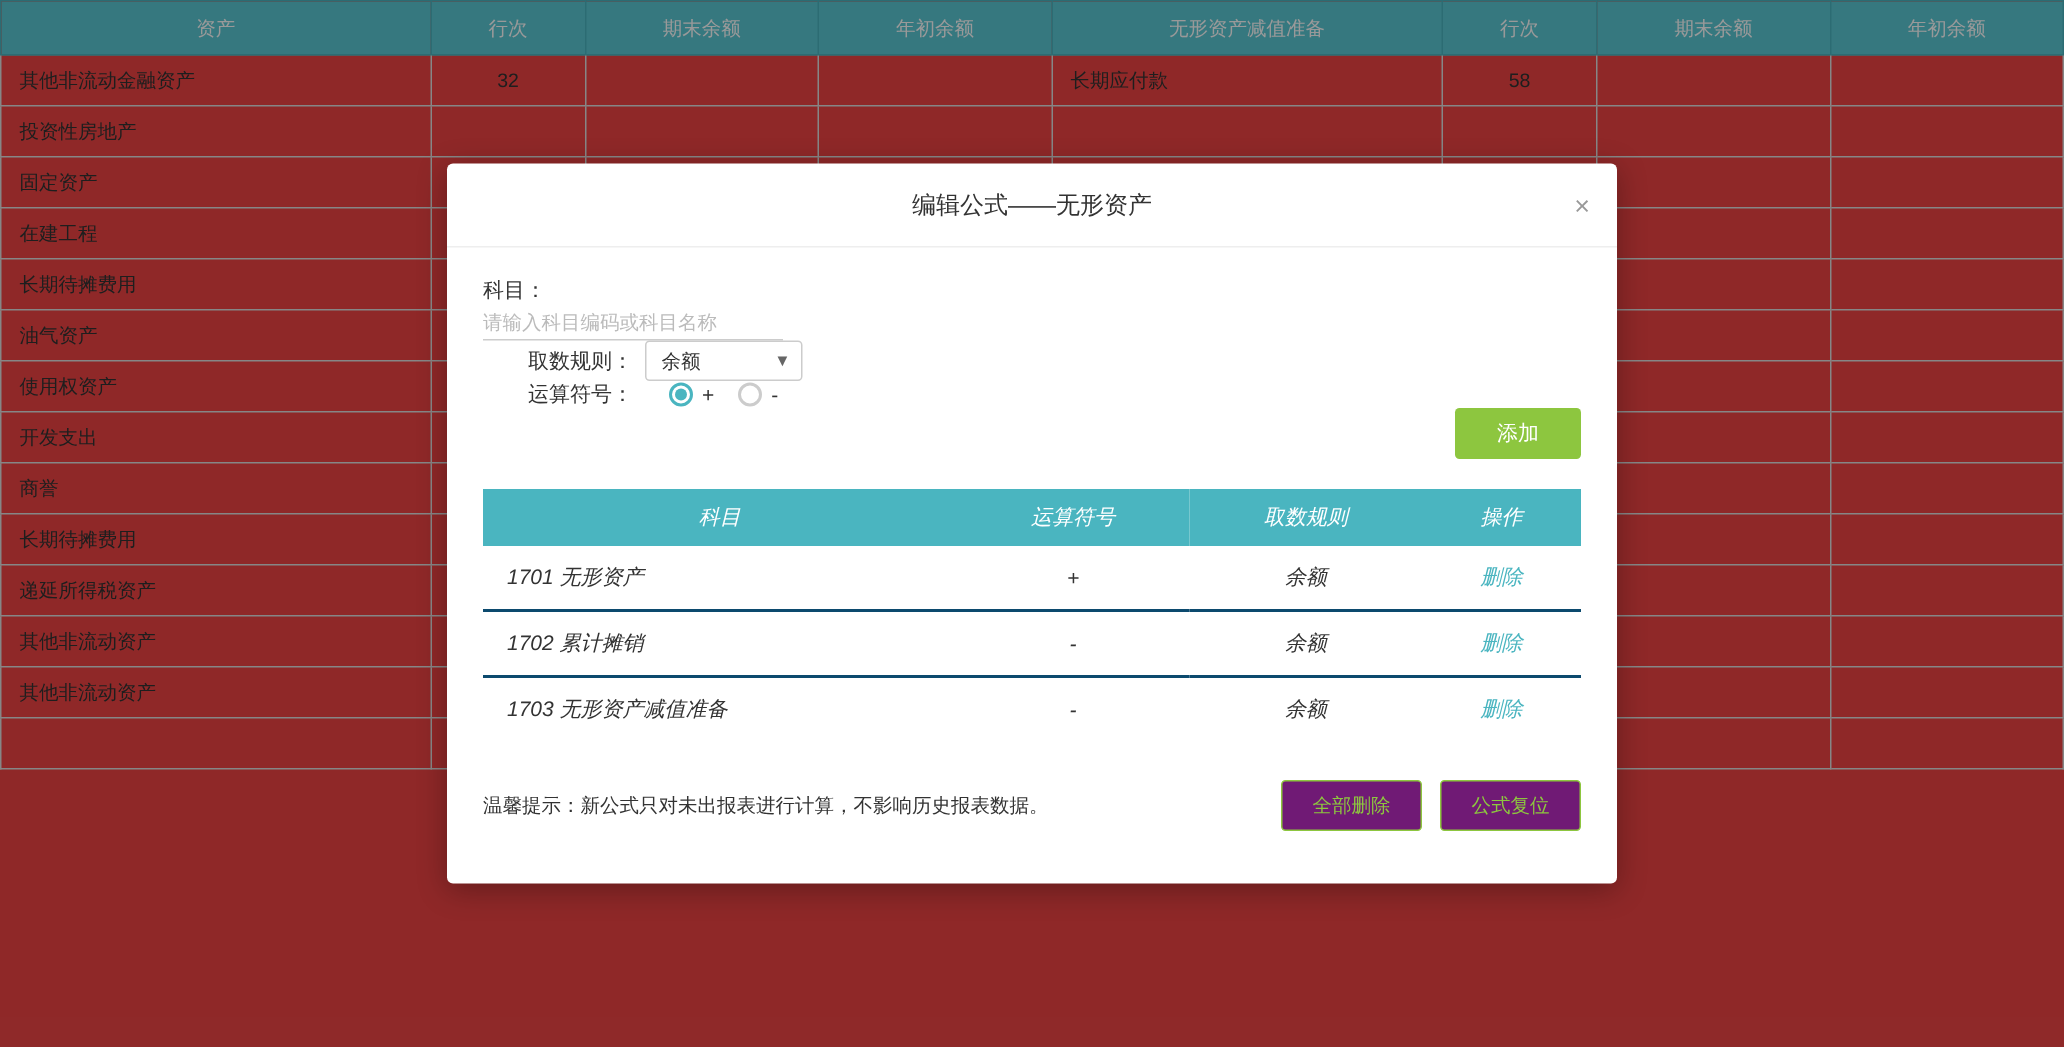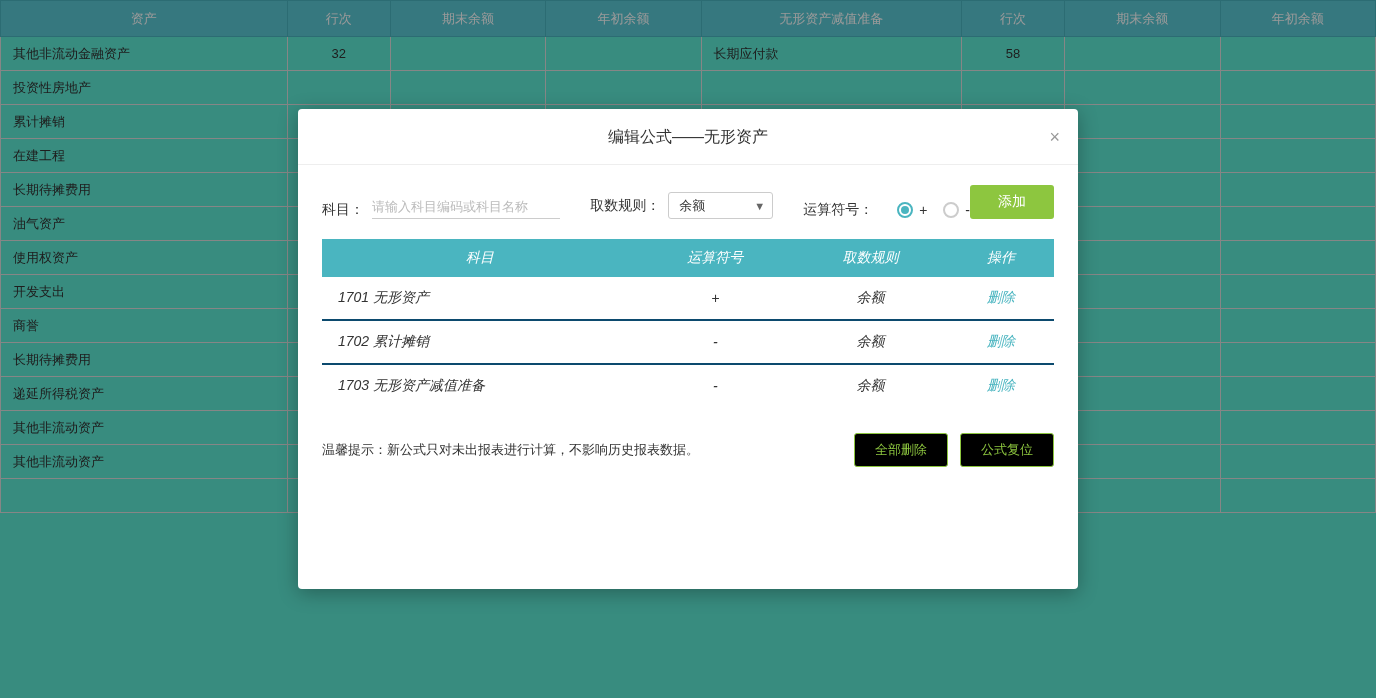--- a/index.html
+++ b/index.html
@@ -10,21 +10,21 @@
       width: 1376px;
       height: 698px;
       overflow: hidden;
       position: relative;
     }
 
     
     .bg-table-wrapper {
       width: 100%;
       height: 100%;
-      background: #5eead4;
+      background: #ef4444;
       position: absolute;
       top: 0; left: 0;
     }
 
     .bg-table {
       width: 100%;
       border-collapse: collapse;
       font-size: 13px;
       color: #333;
     }
@@ -97,23 +97,24 @@
       color: #999;
       cursor: pointer;
       line-height: 1;
       background: none;
       border: none;
     }
 
     
     .form-row {
       display: flex;
-      align-items: flex-end;
+      align-items: flex-start;
       padding: 20px 24px;
       gap: 0;
+      flex-direction: column;
     }
 
     .form-label {
       color: #333;
       margin-right: 8px;
       white-space: nowrap;
       font-size: 14px;
     }
 
     .form-input {
@@ -278,21 +279,21 @@
       font-size: 13px;
       color: #333;
     }
 
     .footer-buttons {
       display: flex;
       gap: 12px;
     }
 
     .btn-outline {
-      background: #000000;
+      background: #701a75;
       color: #8dc63f;
       border: 1px solid #8dc63f;
       border-radius: 3px;
       padding: 7px 20px;
       font-size: 13px;
       cursor: pointer;
     }
   </style>
 </head>
 <body>
@@ -326,21 +327,21 @@
       <td class="left-align">投资性房地产</td>
       <td></td>
       <td></td>
       <td></td>
       <td class="left-align"></td>
       <td></td>
       <td></td>
       <td></td>
     </tr>
         <tr>
-      <td class="left-align">累计摊销</td>
+      <td class="left-align">固定资产</td>
       <td></td>
       <td></td>
       <td></td>
       <td class="left-align"></td>
       <td></td>
       <td></td>
       <td></td>
     </tr>
         <tr>
       <td class="left-align">在建工程</td>

